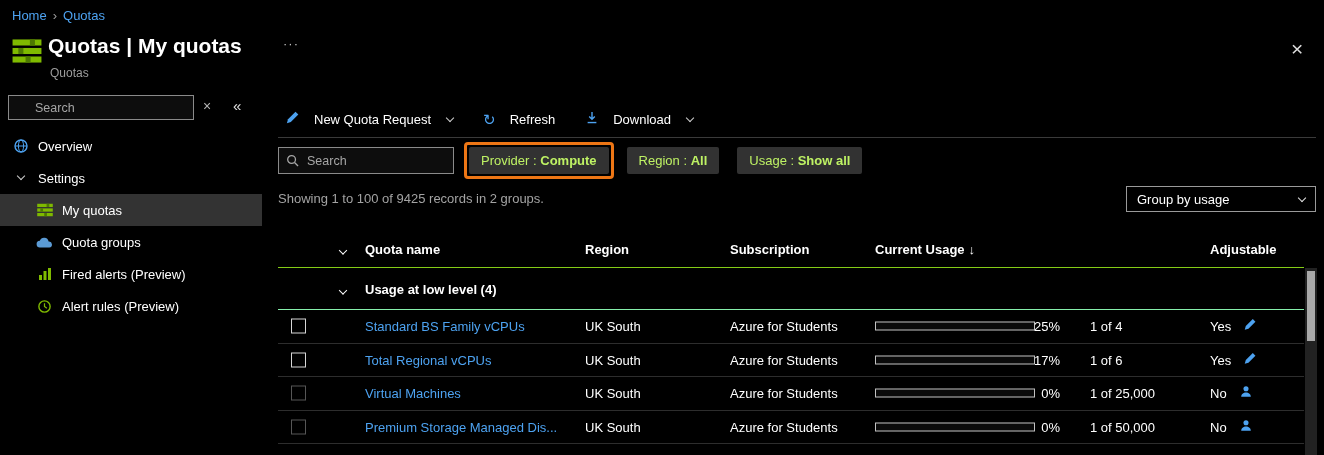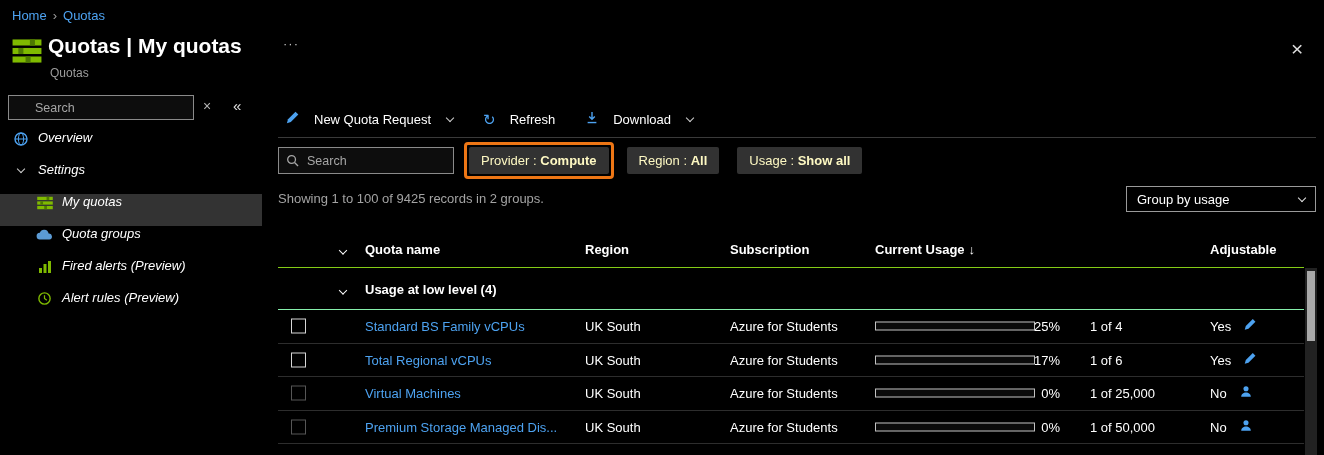--- a/index.html
+++ b/index.html
@@ -29,22 +29,22 @@
   
   #sidebar { left:0; top:92px; width:262px; height:363px; }
   #sidebar-search { position:absolute; left:8px; top:3px; width:186px; height:25px;
     background:#0d0d0d; border:1px solid #8a8a8a; color:#ddd; font-size:12.5px;
     padding:0 6px 0 26px; font-family:"Liberation Sans", sans-serif; }
   #sidebar-search::placeholder { color:#a6a6a6; }
   #sidebar-search-icon { left:15px; top:9px; }
   #sidebar-search-clear { left:203px; top:6px; color:#b5b5b5; font-size:14px; cursor:pointer; }
   #sidebar-collapse { left:233px; top:5px; color:#e0e0e0; font-size:15px; cursor:pointer; }
   #side-nav { position:absolute; top:38px; left:0; width:262px; }
-  .side-item { position:relative; height:32px; display:flex; 
-    padding-left:12px; cursor:pointer;font-style:italic; }
+  .side-item { position:relative; height:32px; display:flex; align-items:center;
+    padding-left:12px; cursor:pointer; }
   .side-item.sub { padding-left:36px; }
   .side-item.selected { background:#333333; }
   .side-item .ic { width:17px; height:17px; margin-right:9px; display:flex;
     align-items:center; justify-content:center; flex:0 0 17px; }
   .side-item .lbl { font-size:13px; color:#fff; }
 
   
   #more-ellipsis { left:283px; top:36px; color:#c0c0c0; letter-spacing:1px; font-size:13px; cursor:pointer; }
   #close-btn { left:1291px; top:38px; color:#dedede; font-size:21px; line-height:21px; cursor:pointer; }
 
@@ -58,21 +58,21 @@
   #filter-row { left:278px; top:147px; display:flex; align-items:center; height:27px; }
   #filter-search-wrap { position:relative; width:176px; height:27px; margin-right:10px; }
   #filter-search { width:176px; height:27px; background:#0d0d0d; border:1px solid #8a8a8a;
     color:#ddd; font-size:12.5px; padding:0 6px 0 28px; font-family:"Liberation Sans", sans-serif; }
   #filter-search::placeholder { color:#a6a6a6; }
   #filter-search-icon { position:absolute; left:8px; top:7px; }
   .pill-wrap { display:inline-flex; padding:2px; border:3px solid transparent;
     border-radius:4px; margin-right:8px; }
   .pill-wrap.highlight { border-color:#ED7615; }
   .pill { background:#323232; border-radius:2px; height:27px; line-height:27px;
-    padding:0 12px; white-space:nowrap; cursor:pointer; color:#fef9c3; }
+    padding:0 12px; white-space:nowrap; cursor:pointer; color:#bef264; }
   .pill b { font-weight:bold; }
 
   #summary { left:278px; top:191px; font-size:13px; color:#a3a3a3; }
 
   #groupby { left:1126px; top:186px; width:190px; height:26px; border:1px solid #9a9a9a;
     background:#000; display:flex; align-items:center; padding:0 10px; cursor:pointer; }
   #groupby .chev { margin-left:auto; margin-top:-3px; color:#e0e0e0; }
 
   
   #table { left:278px; top:230px; width:1038px; }

